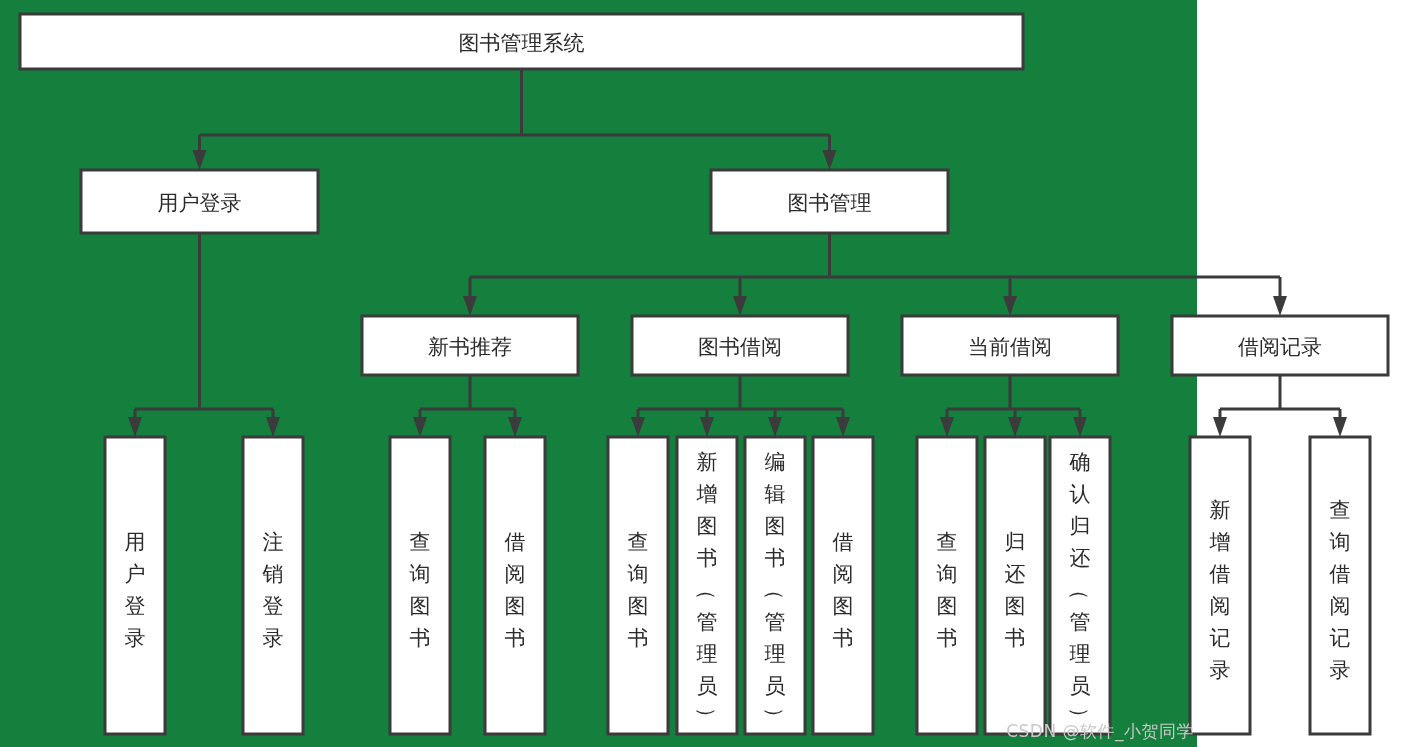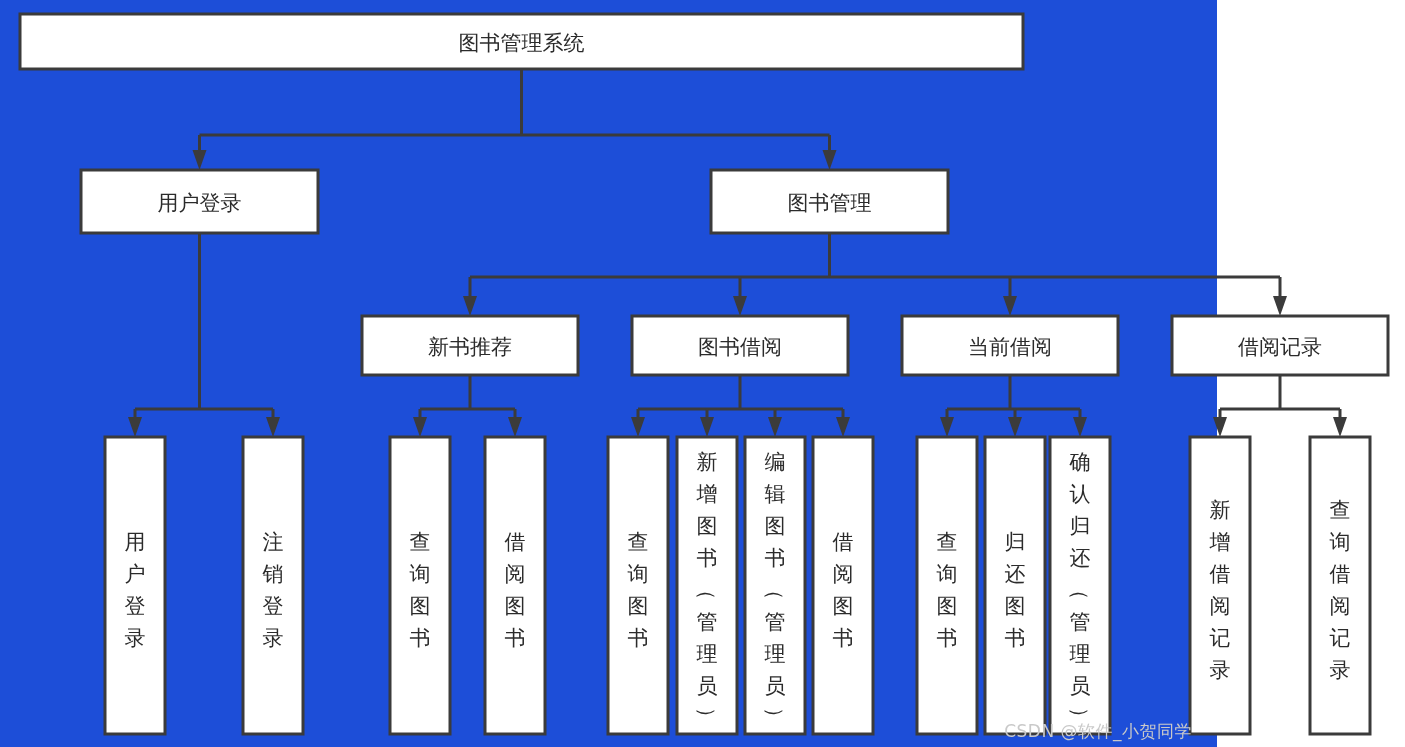--- a/index.html
+++ b/index.html
@@ -12,22 +12,21 @@
     width: 1405px;
     height: 747px;
     font-family: "DejaVu Sans", "Liberation Sans", sans-serif;
     overflow: hidden;
     position: relative;
   }
   #diagram-root {
     position: relative;
     width: 1197px;
     height: 747px;
-    background: #1d4ed8;
-    padding-left: 20px;
+    background: #15803d;
   }
   svg.flow {
     position: absolute;
     top: 0;
     left: 0;
     width: 1405px;
     height: 747px;
     display: block;
   }
   .node-box {
@@ -53,21 +52,21 @@
     dominant-baseline: central;
   }
   .node-label-vertical {
     fill: #2b2b2b;
     font-family: "DejaVu Sans", "Liberation Sans", sans-serif;
     font-size: 21px;
     text-anchor: middle;
   }
   .watermark {
     position: absolute;
-    right: 25px;
+    right: 3px;
     bottom: 4px;
     color: #c9c9c9;
     font-size: 17px;
     font-family: "DejaVu Sans", "Liberation Sans", sans-serif;
     letter-spacing: 0.5px;
     white-space: nowrap;
     user-select: none;
   }
 </style>
 </head>

